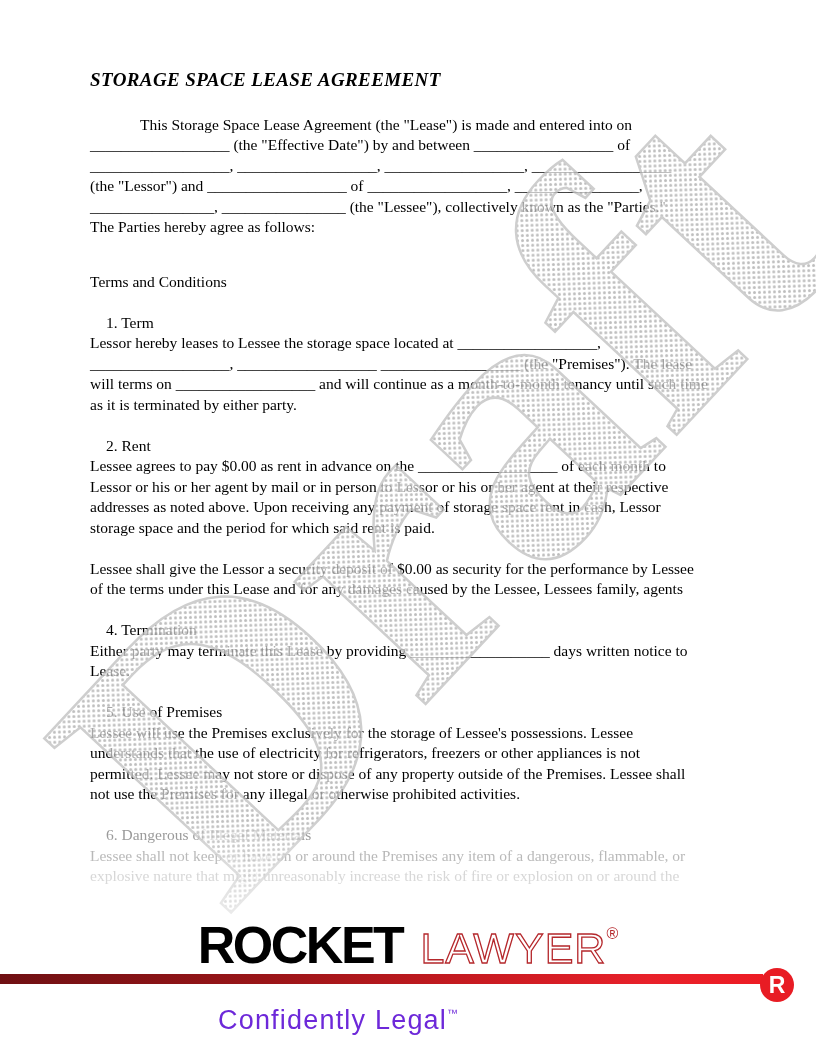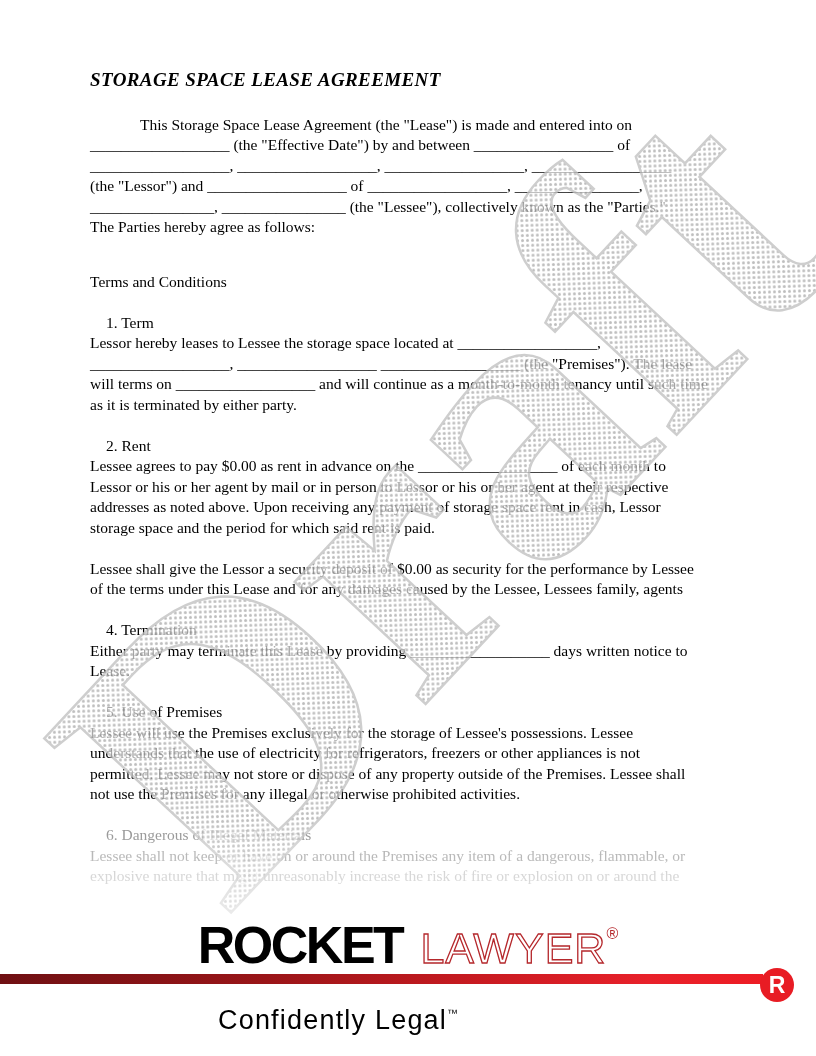--- a/index.html
+++ b/index.html
@@ -111,21 +111,21 @@
   .tagline {
     position: absolute;
     left: 0; top: 996px;
     width: 676px;
     z-index: 4;
     text-align: center;
     font-family: "Liberation Sans", sans-serif;
     font-size: 27px;
     font-weight: 400;
     letter-spacing: 1.2px;
-    color: #000000;
+    color: #6d28d9;
     line-height: 34px;
   }
   .tagline .tm { font-size: 11px; vertical-align: 12px; letter-spacing: 0; }
 </style>
 </head>
 <body>
 
 <div class="page">
 
   <div class="doc">

